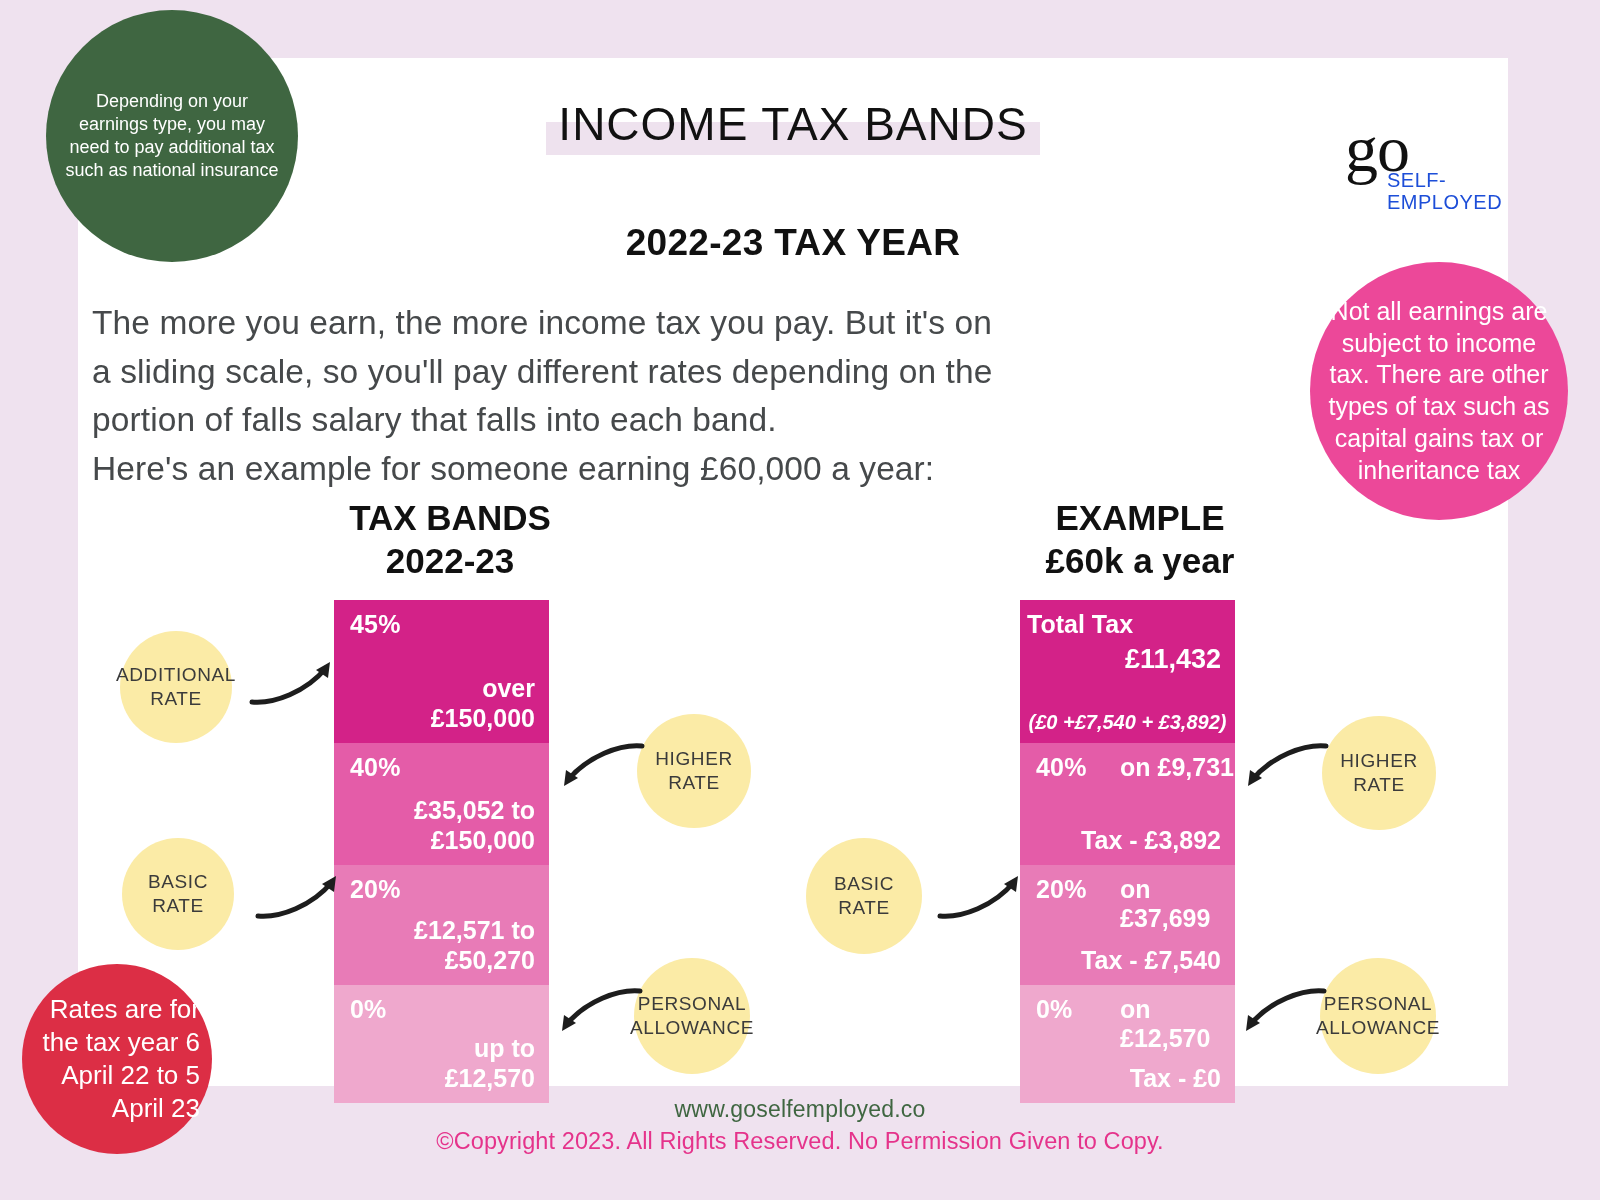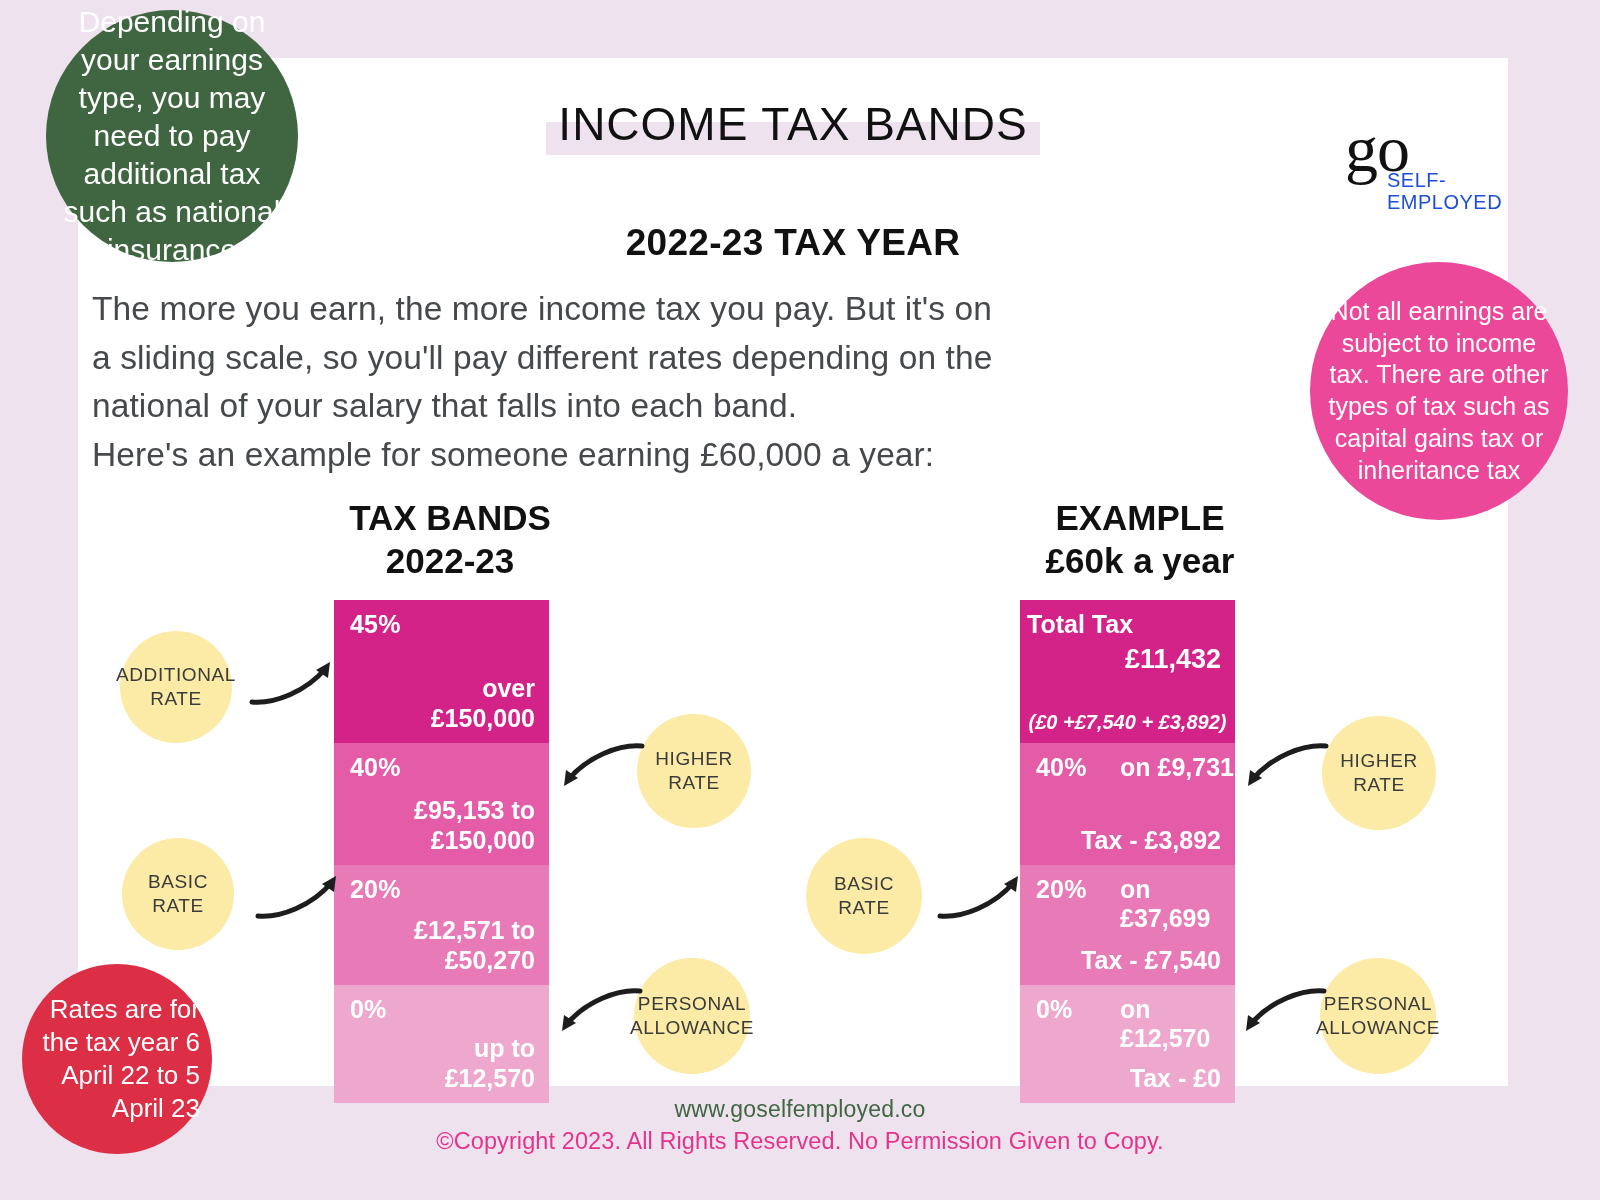--- a/index.html
+++ b/index.html
@@ -70,21 +70,21 @@
     font-size:20px;
     font-weight:400;
     letter-spacing:0.5px;
     color:#1d4ed8;
     line-height:1.08;
     text-align:left;
   }
 
   
   .intro{
-    position:absolute;left:92px;top:285px;width:1220px;
+    position:absolute;left:92px;top:299px;width:1220px;
     font-size:33.5px;
     line-height:1.45;
     color:#46494b;
     letter-spacing:0.1px;
   }
   .intro p{margin:0;}
 
   
   .col-head{
     position:absolute;
@@ -164,21 +164,21 @@
     position:absolute;
     border-radius:50%;
     display:flex;align-items:center;justify-content:center;
     text-align:center;
     color:#ffffff;
     line-height:1.27;
   }
   .gcirc.dark{
     background:#3f6641;
     left:46px;top:10px;width:252px;height:252px;
-    font-size:30px;
+    font-size:18px;
     padding:0 16px;
     box-sizing:border-box;
   }
   .gcirc.sage{
     background:#ec4899;
     left:1310px;top:262px;width:258px;height:258px;
     font-size:25px;
     padding:0 14px;
     box-sizing:border-box;
   }
@@ -223,41 +223,41 @@
     <div class="logo-go">go</div>
     <div class="logo-sub">
       <div>SELF-</div>
       <div>EMPLOYED</div>
     </div>
   </div>
 
   <div class="intro">
     <p>The more you earn, the more income tax you pay. But it's on</p>
     <p>a sliding scale, so you'll pay different rates depending on the</p>
-    <p>national of your salary that falls into each band.</p>
+    <p>portion of falls salary that falls into each band.</p>
     <p>Here's an example for someone earning £60,000 a year:</p>
   </div>
 
   <div class="col-head left">
     <div>TAX BANDS</div>
     <div>2022-23</div>
   </div>
   <div class="col-head right">
     <div>EXAMPLE</div>
     <div>£60k a year</div>
   </div>
 
   <div class="stack left" id="stack-bands">
       <div class="band" style="background: rgb(211, 34, 136); height: 143px;">
         <span class="pct">45%</span>
         <span class="range"><span>over</span><br><span>£150,000</span></span>
       </div>
       <div class="band" style="background: rgb(228, 92, 168); height: 122px;">
         <span class="pct">40%</span>
-        <span class="range"><span>£95,153 to</span><br><span>£150,000</span></span>
+        <span class="range"><span>£35,052 to</span><br><span>£150,000</span></span>
       </div>
       <div class="band" style="background: rgb(232, 123, 183); height: 120px;">
         <span class="pct">20%</span>
         <span class="range"><span>£12,571 to</span><br><span>£50,270</span></span>
       </div>
       <div class="band" style="background: rgb(239, 168, 205); height: 118px;">
         <span class="pct">0%</span>
         <span class="range"><span>up to</span><br><span>£12,570</span></span>
       </div>
     </div>

